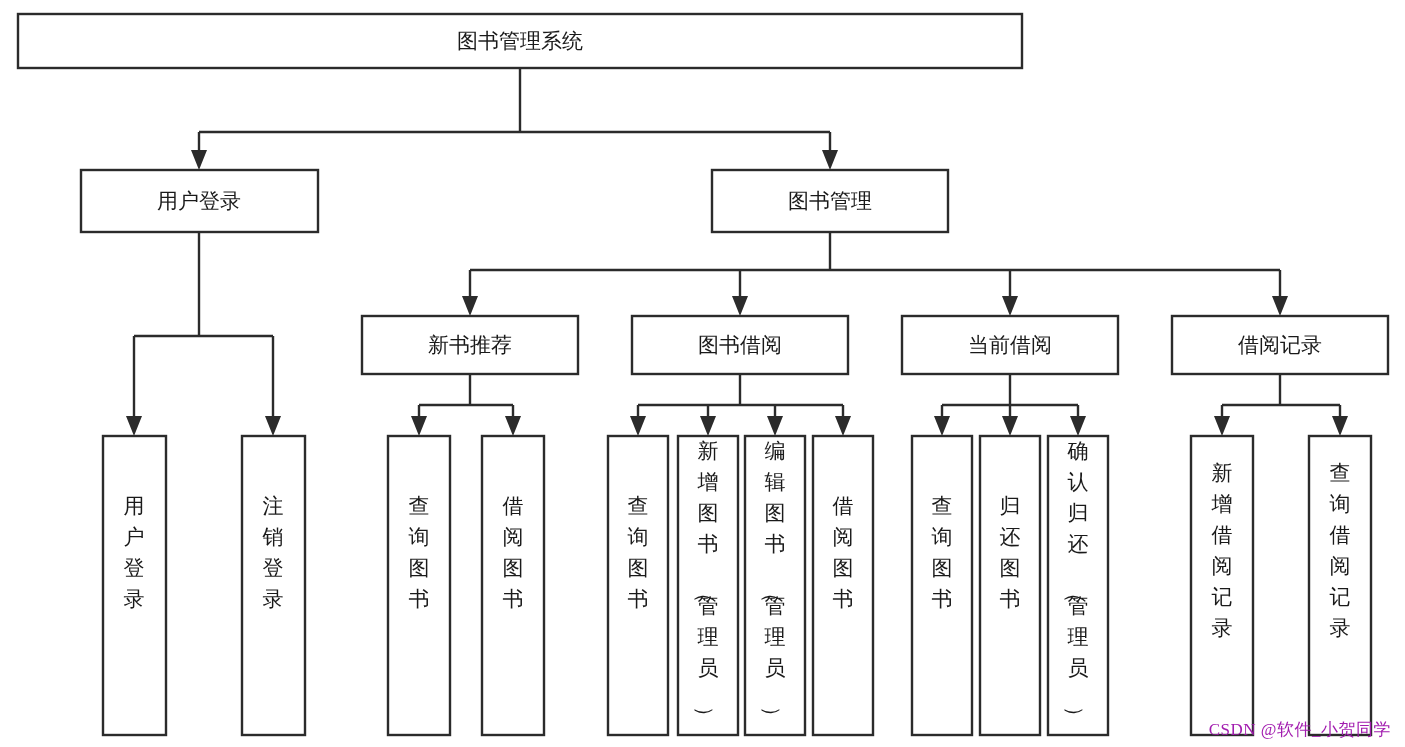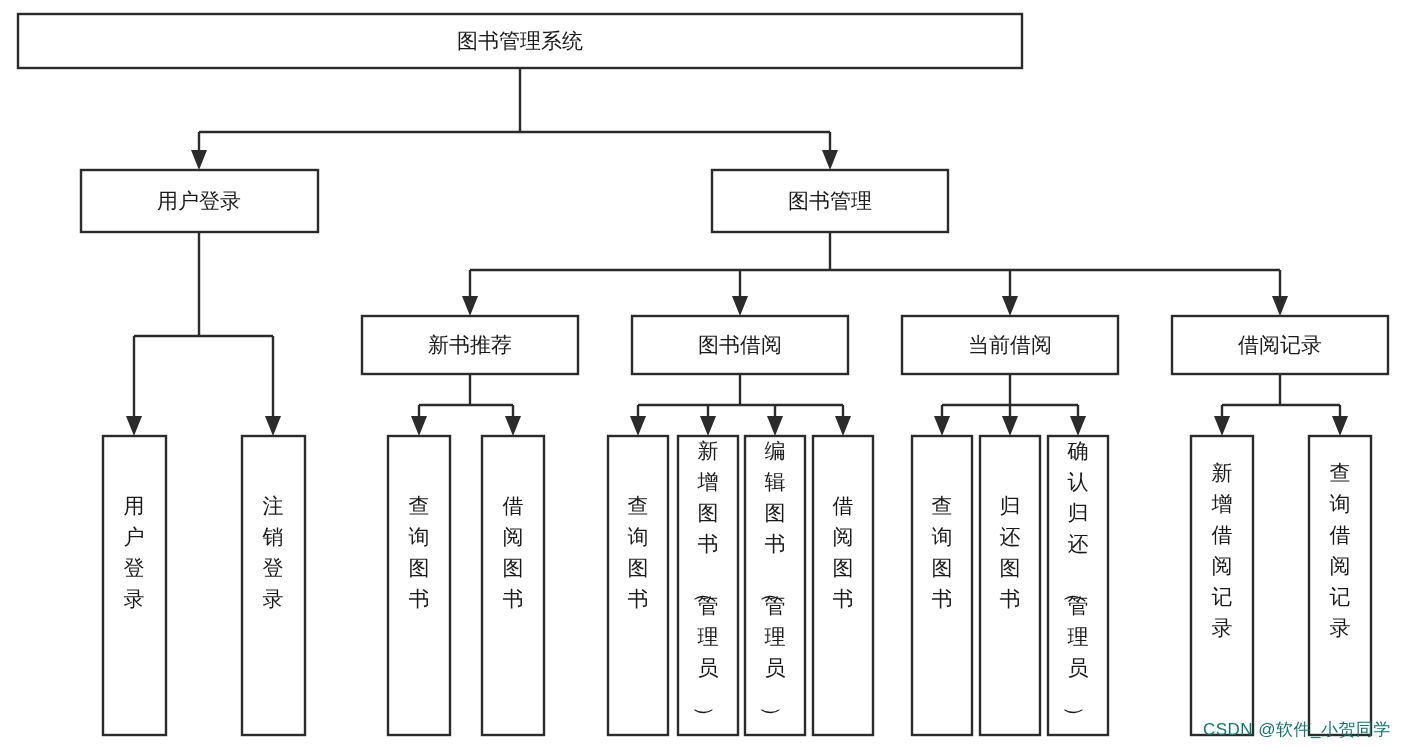--- a/index.html
+++ b/index.html
@@ -52,23 +52,23 @@
   .node-label-v {
     font-family: "DejaVu Sans", "Liberation Sans", sans-serif;
     font-size: 21px;
     fill: #1a1a1a;
     text-anchor: middle;
   }
   .watermark-text {
     position: absolute;
     right: 14px;
     bottom: 6px;
-    font-family: Liberation Sans, sans-serif;
+    font-family: Liberation Serif, serif;
     font-size: 17px;
-    color: #0f766e;
+    color: #a21caf;
     letter-spacing: 0.5px;
     user-select: none;
     white-space: nowrap;
     margin-top: 17px;
   }
 </style>
 </head>
 <body>
 
 <div id="diagram-root">

